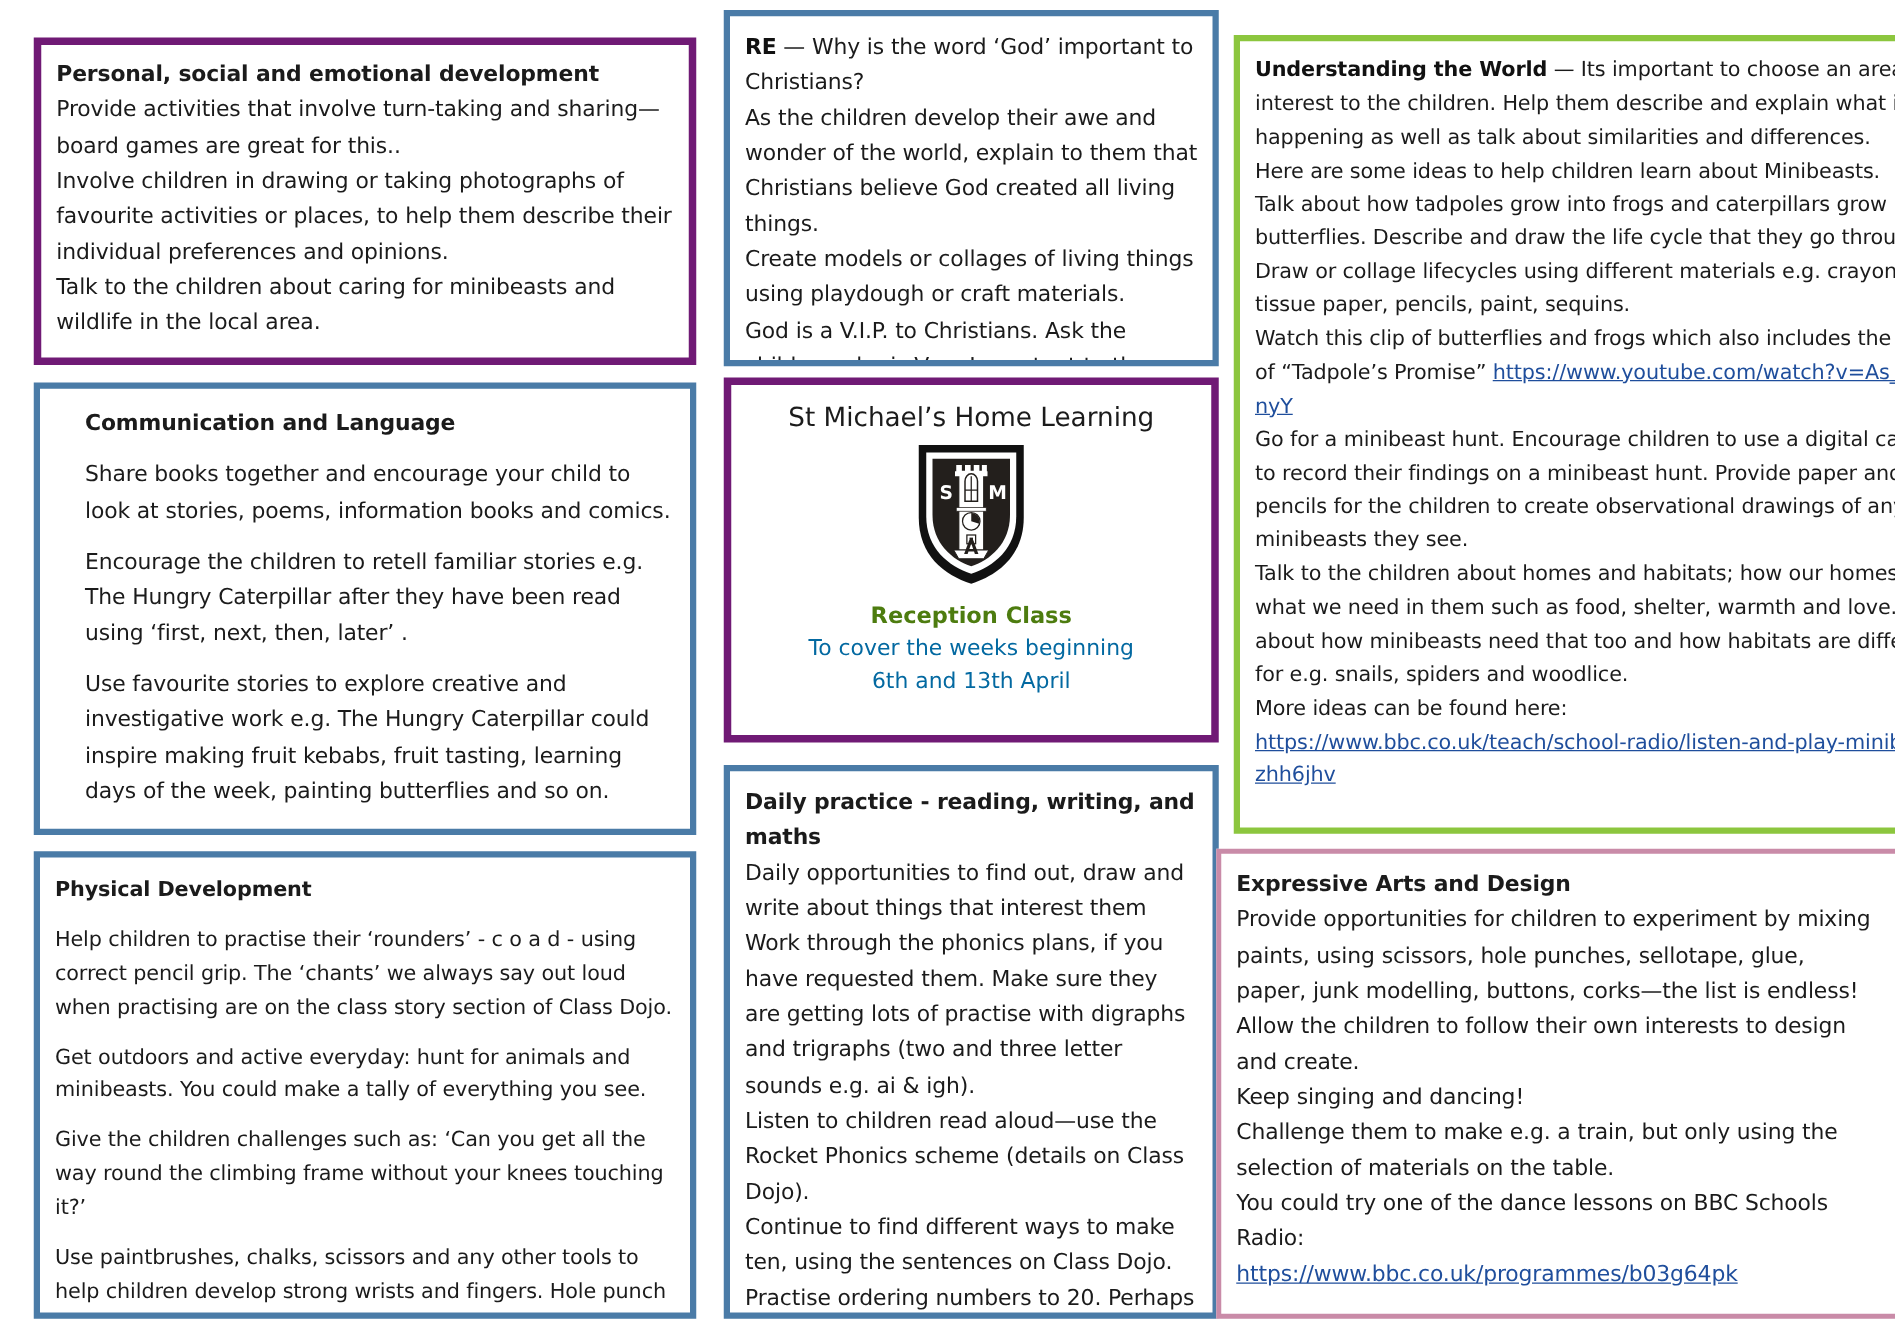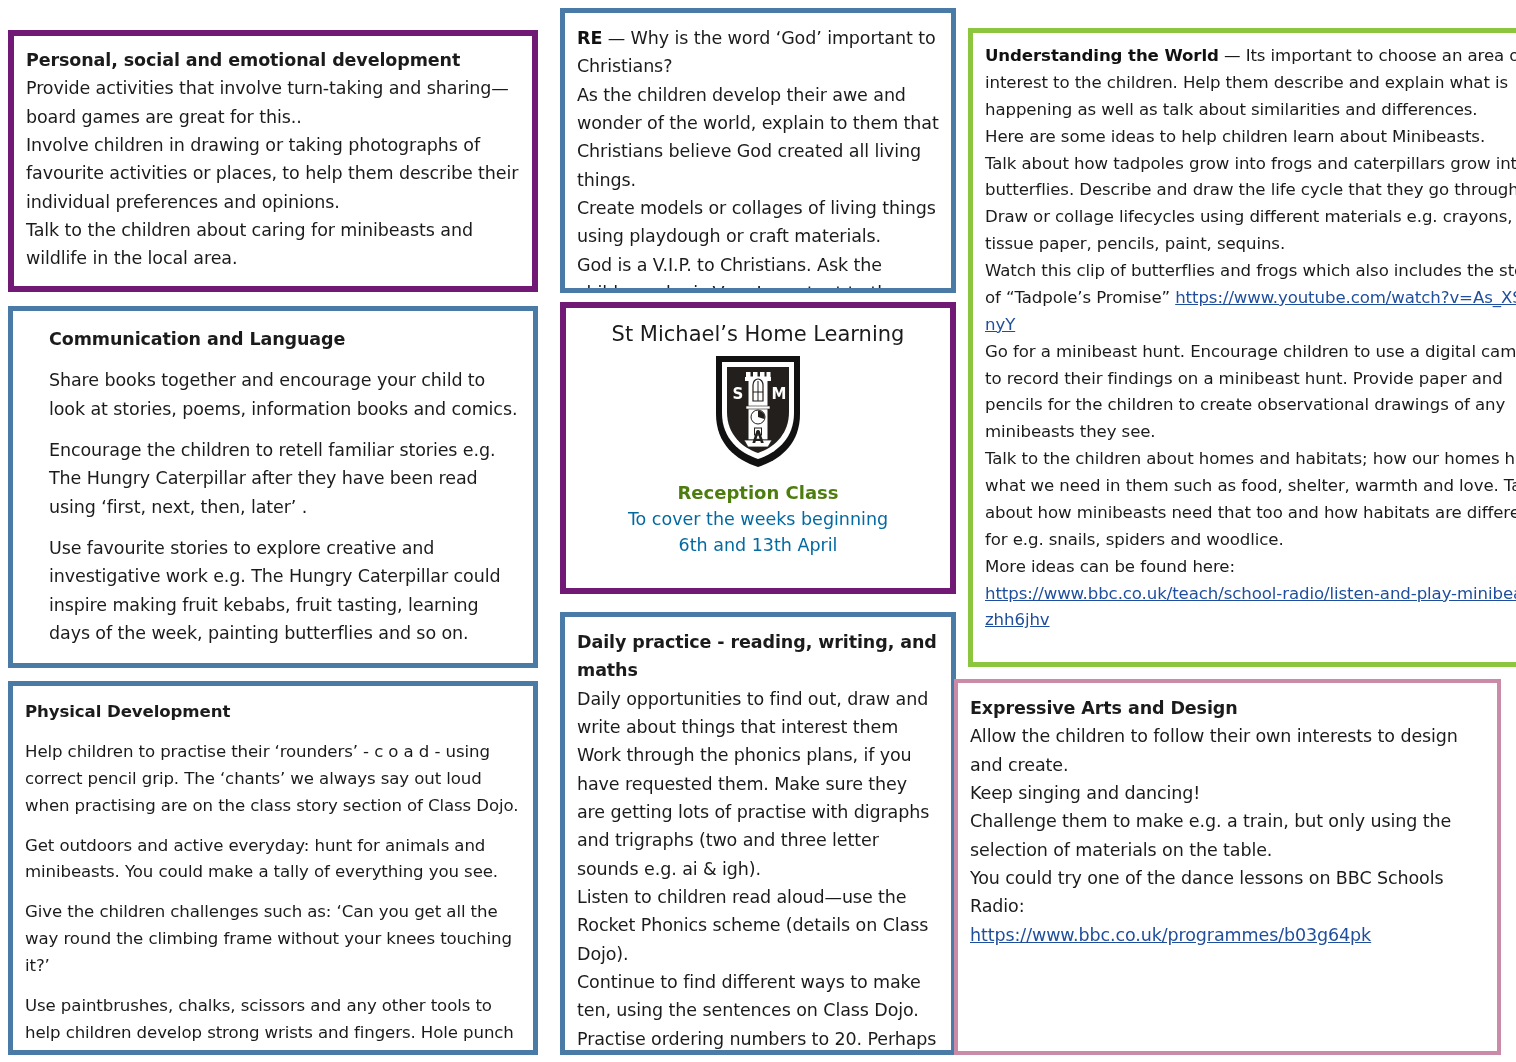--- a/index.html
+++ b/index.html
@@ -14,20 +14,21 @@
     color: #1a1a1a;
     position: relative;
     overflow: hidden;
   }
 
   .panel {
     position: absolute;
     background: #ffffff;
     box-sizing: border-box;
     overflow: hidden;
+    margin-left: 19px;
   }
 
   .panel-inner {
     padding: 10px 12px 8px 12px;
   }
 
   
   .b-black { border: 6px solid #701a75; }
   .b-blue  { border: 5px solid #4A7BA7; }
   .b-green { border: 5px solid #8CC63E; }
@@ -214,19 +215,20 @@
     <p class="line txt-sm txt">Go for a minibeast hunt. Encourage children to use a digital camera to record their findings on a minibeast hunt. Provide paper and pencils for the children to create observational drawings of any minibeasts they see.</p>
     <p class="line txt-sm txt">Talk to the children about homes and habitats; how our homes have what we need in them such as food, shelter, warmth and love. Talk about how minibeasts need that too and how habitats are different for e.g. snails, spiders and woodlice.</p>
     <p class="line txt-sm txt">More ideas can be found here:</p>
     <p class="line txt-sm txt"><a class="link" href="#">https://www.bbc.co.uk/teach/school-radio/listen-and-play-minibeasts/zhh6jhv</a></p>
   </div>
 </div>
 
 <div class="panel b-pink" id="panel-ead">
   <div class="panel-inner" style="padding-top:11px;">
     <p class="line txt title">Expressive Arts and Design</p>
+    <p class="line txt">Provide opportunities for children to experiment by mixing paints, using scissors, hole punches, sellotape, glue, paper, junk modelling, buttons, corks—the list is endless!</p>
     <p class="line txt">Allow the children to follow their own interests to design and create.</p>
     <p class="line txt">Keep singing and dancing!</p>
     <p class="line txt">Challenge them to make e.g. a train, but only using the selection of materials on the table.</p>
     <p class="line txt">You could try one of the dance lessons on BBC Schools Radio:</p>
     <p class="line txt"><a class="link" href="#">https://www.bbc.co.uk/programmes/b03g64pk</a></p>
   </div>
 </div>
 
 </body></html>

